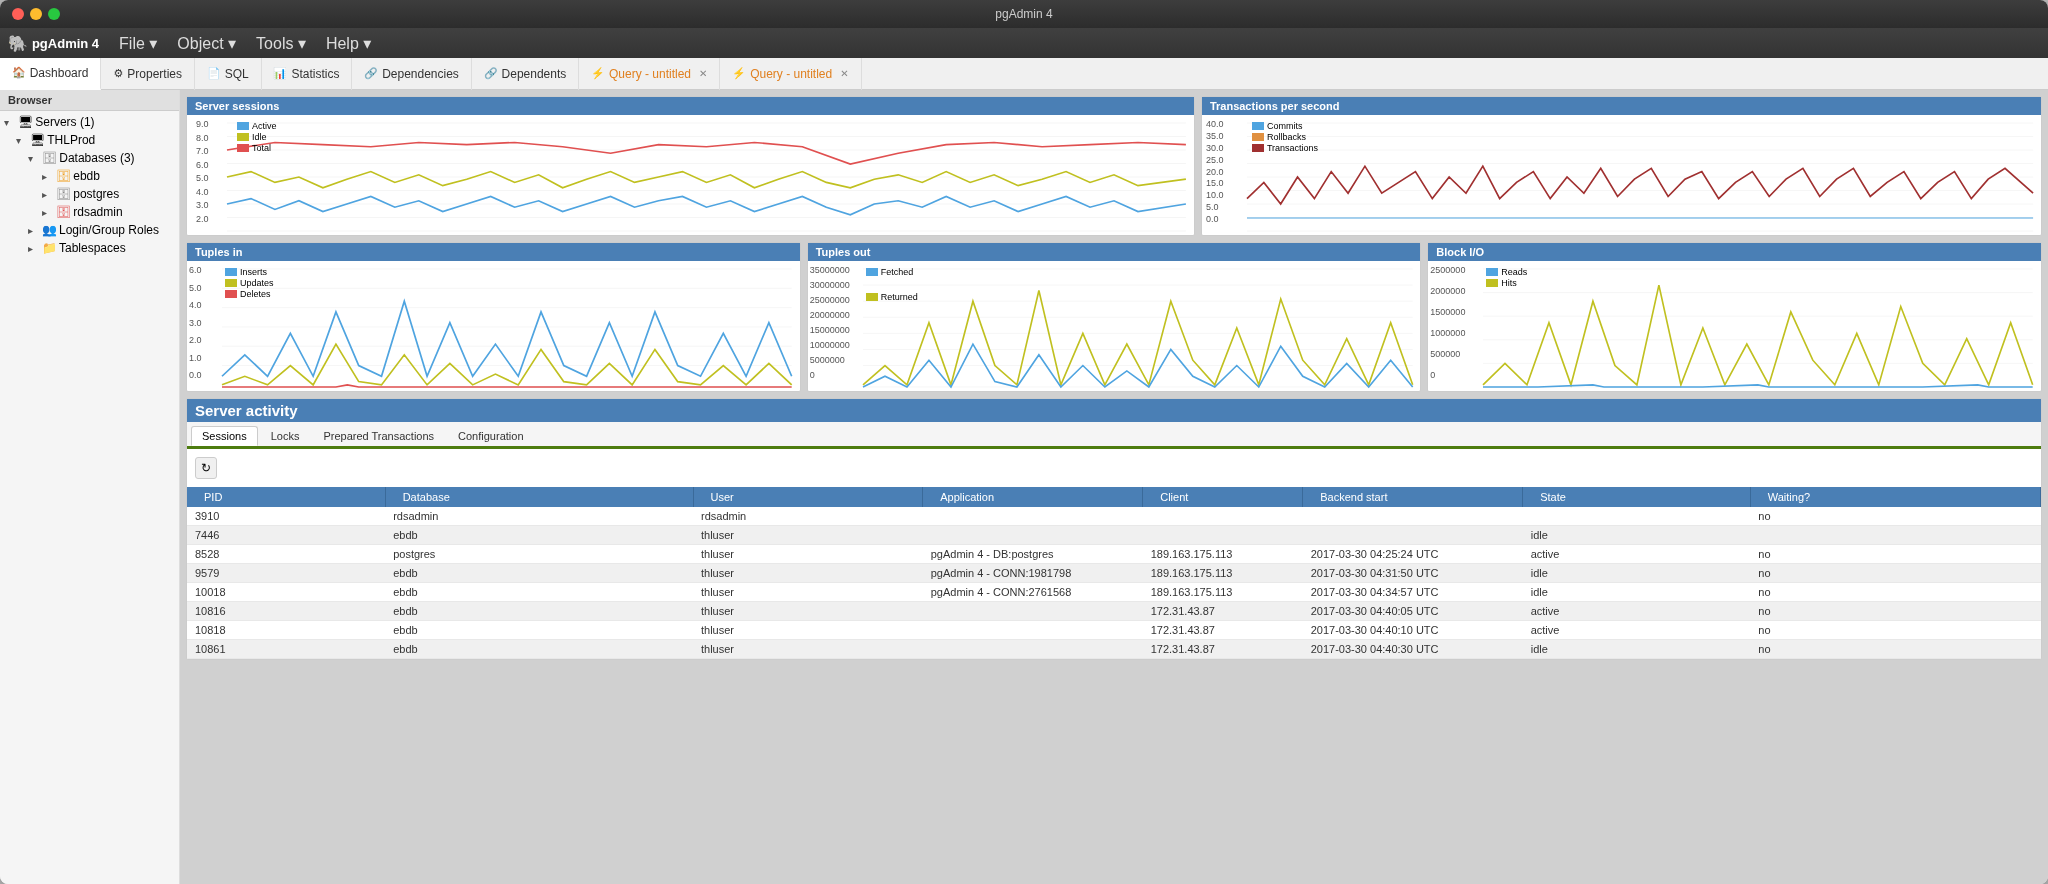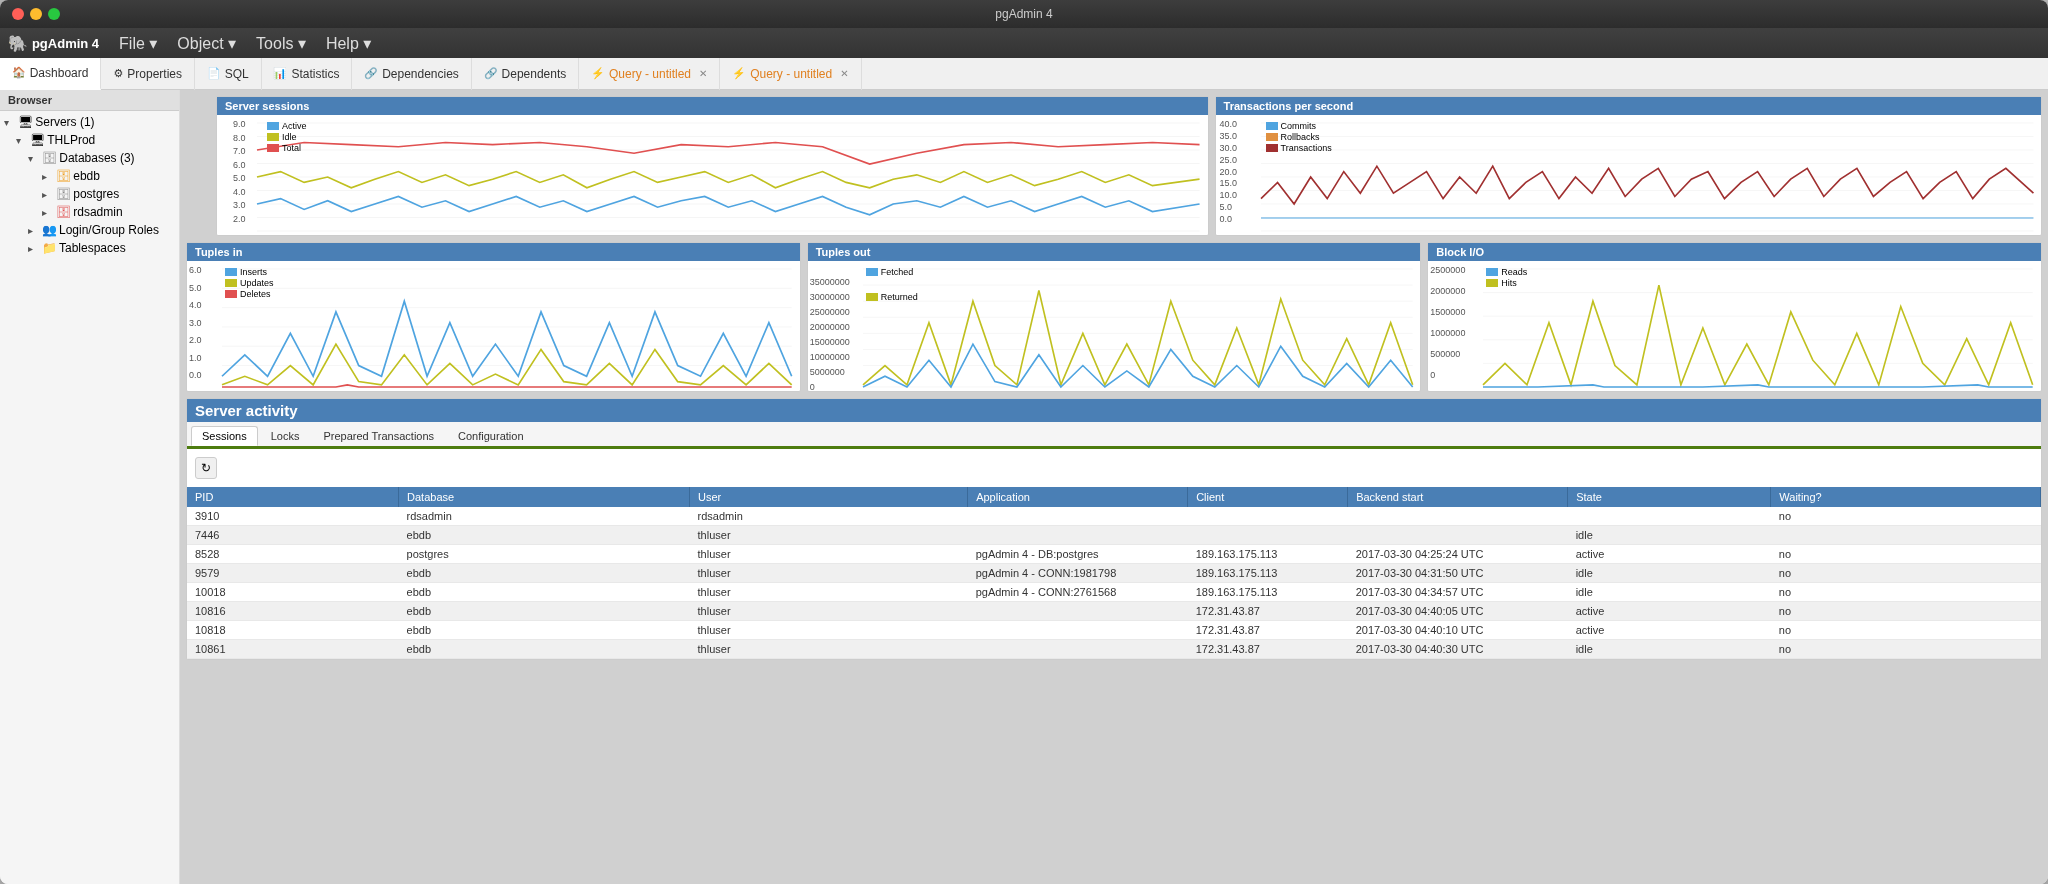--- a/index.html
+++ b/index.html
@@ -54,21 +54,21 @@
     .activity-panel { background: white; border: 1px solid #ccc; border-radius: 2px; }
     .activity-header { background: #4a7fb5; color: white; padding: 3px 8px; font-size: 15px; font-weight: bold; }
     .activity-tabs { display: flex; padding: 4px 4px 0; gap: 2px; border-bottom: 3px solid #4d7c0f; background: #f5f5f5; }
     .activity-tab { padding: 3px 10px; font-size: 11px; cursor: pointer; border: 1px solid transparent; border-radius: 3px 3px 0 0; color: #333; }
     .activity-tab.active { background: white; border-color: #ccc; border-bottom-color: white; color: #000; }
     
     .refresh-btn { margin: 4px; width: 22px; height: 22px; display: flex; align-items: center; justify-content: center; background: #f0f0f0; border: 1px solid #ccc; border-radius: 3px; cursor: pointer; font-size: 12px; }
     
     
     .data-table { width: 100%; border-collapse: collapse; font-size: 11px; }
-    .data-table th { background: #4a7fb5; color: white; padding: 4px 8px; text-align: left; font-weight: normal; border-right: 1px solid #3a6a9a; }
+    .data-table th { background: #4a7fb5; color: white; padding: 4px 17px; text-align: left; font-weight: normal; border-right: 1px solid #3a6a9a; }
     .data-table td { padding: 3px 8px; border-bottom: 1px solid #e8e8e8; color: #333; }
     .data-table tr:nth-child(even) { background: #f0f0f0; }
     .data-table tr:nth-child(odd) { background: white; }
     
     svg { overflow: visible; }
     .legend-item { display: flex; align-items: center; gap: 3px; }
   </style>
 </head>
 <body>
 
@@ -179,24 +179,24 @@
           <span>Tablespaces</span>
         </div>
       </div>
     </div>
 
     <div class="content">
       <div class="dashboard">
 
         <div class="charts-row">
 
-          <div class="chart-panel" style="flex:1.2;margin-left:30px;">
+          <div class="chart-panel" style="flex:1.2;">
             <div class="chart-header">Server sessions</div>
             <div class="chart-body" style="height:120px; padding:8px 8px 4px 40px;">
-              <div style="position:absolute; left:16px; top:4px; font-size:9px; color:#555; display:flex; flex-direction:column; justify-content:space-between; height:105px;">
+              <div style="position:absolute; left:9px; top:4px; font-size:9px; color:#555; display:flex; flex-direction:column; justify-content:space-between; height:105px;">
                 <span>9.0</span>
                 <span>8.0</span>
                 <span>7.0</span>
                 <span>6.0</span>
                 <span>5.0</span>
                 <span>4.0</span>
                 <span>3.0</span>
                 <span>2.0</span>
               </div>
               <svg width="100%" height="100%" viewBox="0 0 800 100" preserveAspectRatio="none">
@@ -324,21 +324,21 @@
                     <span style="background:#e05050; width:12px; height:8px; display:inline-block;"></span> 
                     <span>Deletes</span>
                   </div>
               </div>
             </div>
           </div>
 
           <div class="chart-panel">
             <div class="chart-header">Tuples out</div>
             <div class="chart-body" style="height:130px; padding:8px 8px 4px 55px; position:relative;">
-              <div style="position:absolute; left:2px; top:4px; font-size:9px; color:#555; display:flex; flex-direction:column; justify-content:space-between; height:115px;margin-top:12px;">
+              <div style="position:absolute; left:2px; top:4px; font-size:9px; color:#555; display:flex; flex-direction:column; justify-content:space-between; height:115px;">
                 <span>35000000</span>
                 <span>30000000</span>
                 <span>25000000</span>
                 <span>20000000</span>
                 <span>15000000</span>
                 <span>10000000</span>
                 <span>5000000</span>
                 <span>0</span>
               </div>
               <svg width="100%" height="100%" viewBox="0 0 500 110" preserveAspectRatio="none">

